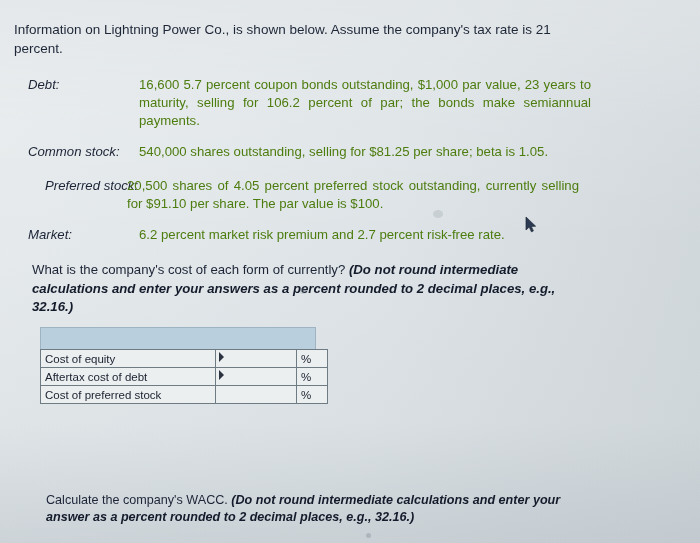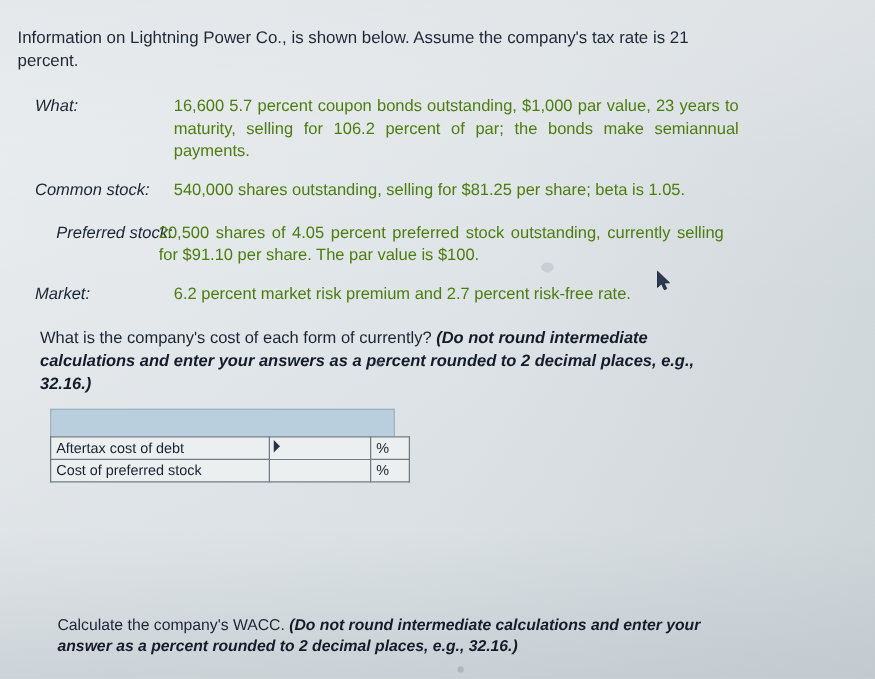--- a/index.html
+++ b/index.html
@@ -191,21 +191,21 @@
 <div class="page">
   <div class="shadow-band" style="top:0"></div>
   <div class="shadow-band" style="top:423px; height:120px; background:linear-gradient(0deg, rgba(150,162,172,0.22), rgba(150,162,172,0.0));"></div>
 </div>
 
 <div class="content">
 
   <div class="intro">Information on Lightning Power Co., is shown below. Assume the company's tax rate is 21 percent.</div>
 
   <div class="row row-debt">
-    <div class="lbl">What:</div>
+    <div class="lbl">Debt:</div>
     <div class="val">16,600 5.7 percent coupon bonds outstanding, $1,000 par value, 23 years to maturity, selling for 106.2 percent of par; the bonds make semiannual payments.</div>
   </div>
 
   <div class="row row-common">
     <div class="lbl">Common stock:</div>
     <div class="val">540,000 shares outstanding, selling for $81.25 per share; beta is 1.05.</div>
   </div>
 
   <div class="row row-preferred">
     <div class="lbl">Preferred stock:</div>
@@ -228,20 +228,27 @@
   <div class="question">
     <span>What is the company's cost of each form of currently? </span><span class="q-bold">(Do not round intermediate calculations and enter your answers as a percent rounded to 2 decimal places, e.g., 32.16.)</span>
   </div>
 
   <div class="smudge"></div>
 
   <div class="table-wrap">
     <div class="table-head"></div>
     <table class="answers">
       <tbody>
+        <tr>
+          <td class="c-label">Cost of equity</td>
+          <td class="c-input">
+              <span class="caret"></span>
+            </td>
+          <td class="c-pct">%</td>
+        </tr>
         <tr>
           <td class="c-label">Aftertax cost of debt</td>
           <td class="c-input">
               <span class="caret"></span>
             </td>
           <td class="c-pct">%</td>
         </tr>
         <tr>
           <td class="c-label">Cost of preferred stock</td>
           <td class="c-input"></td>

